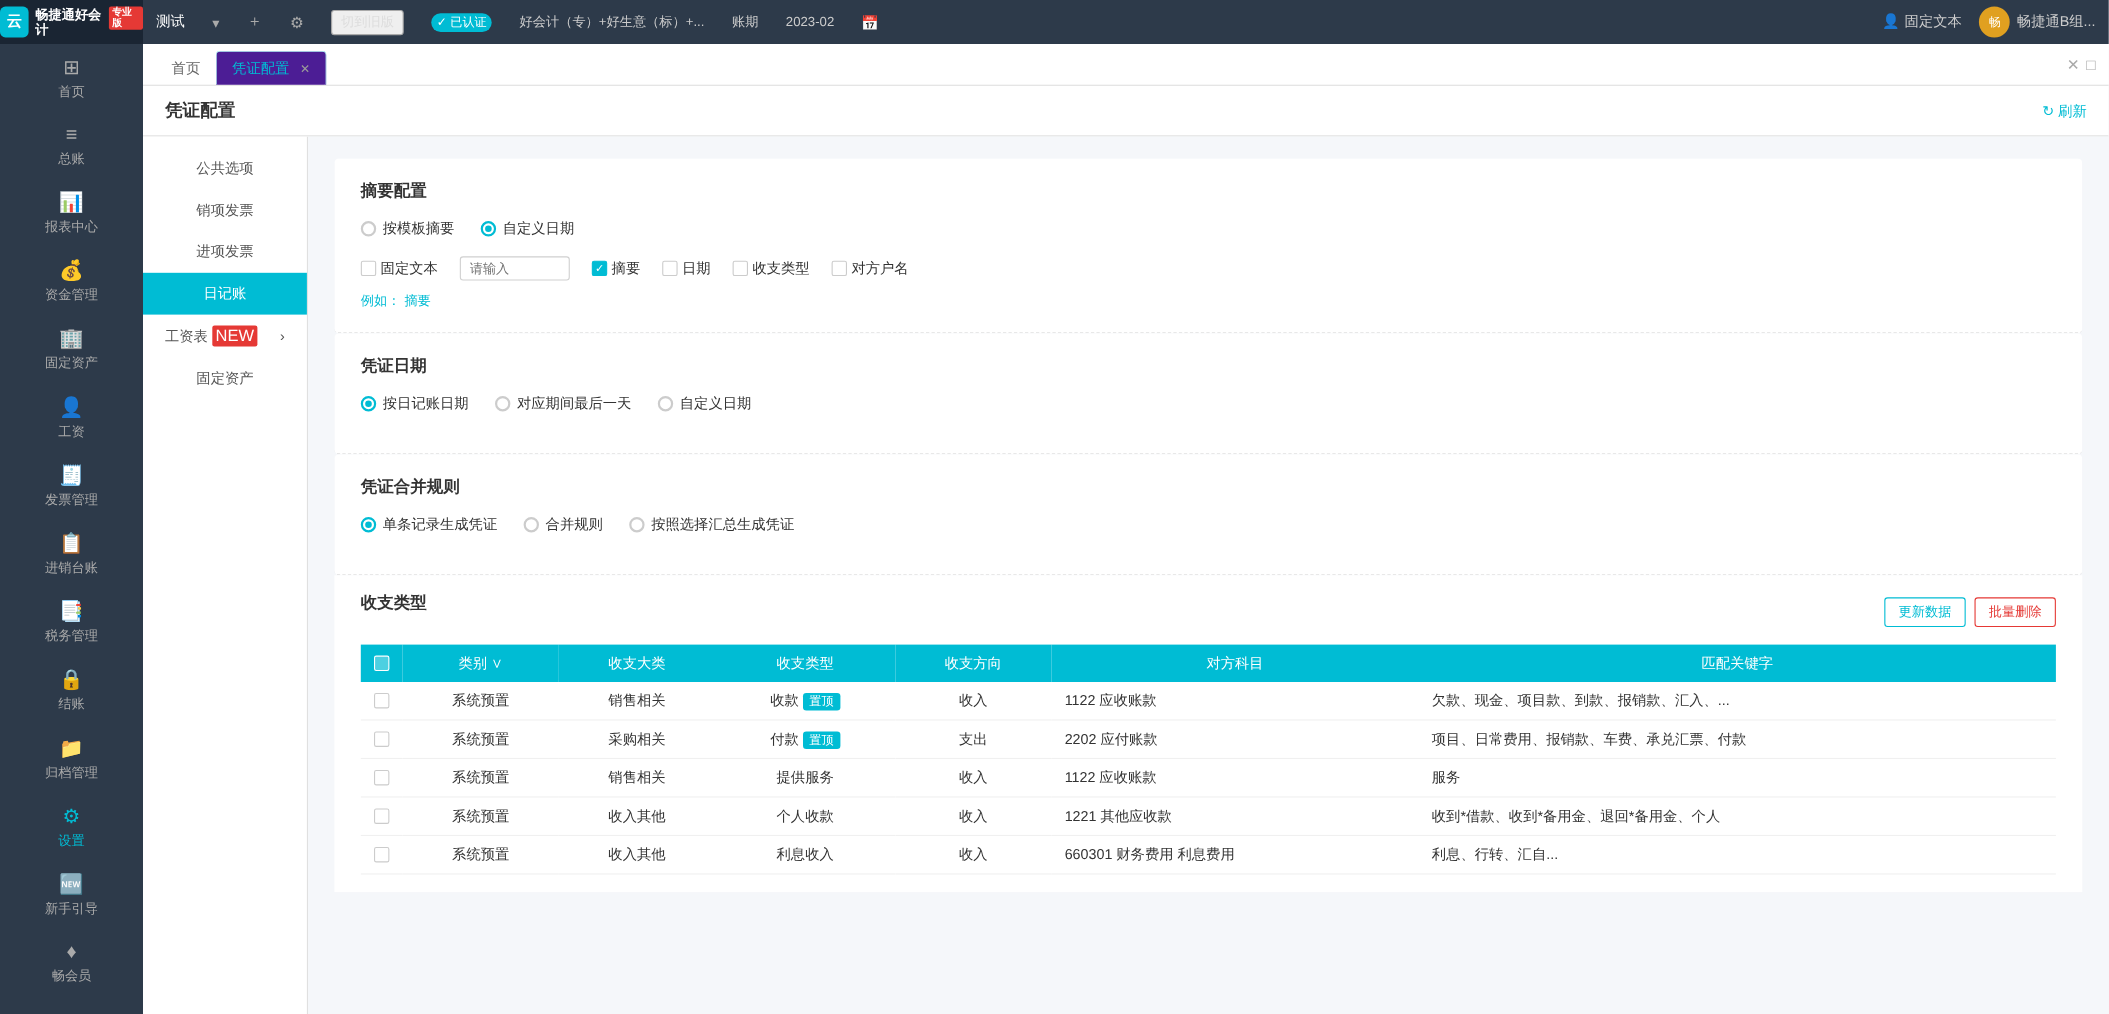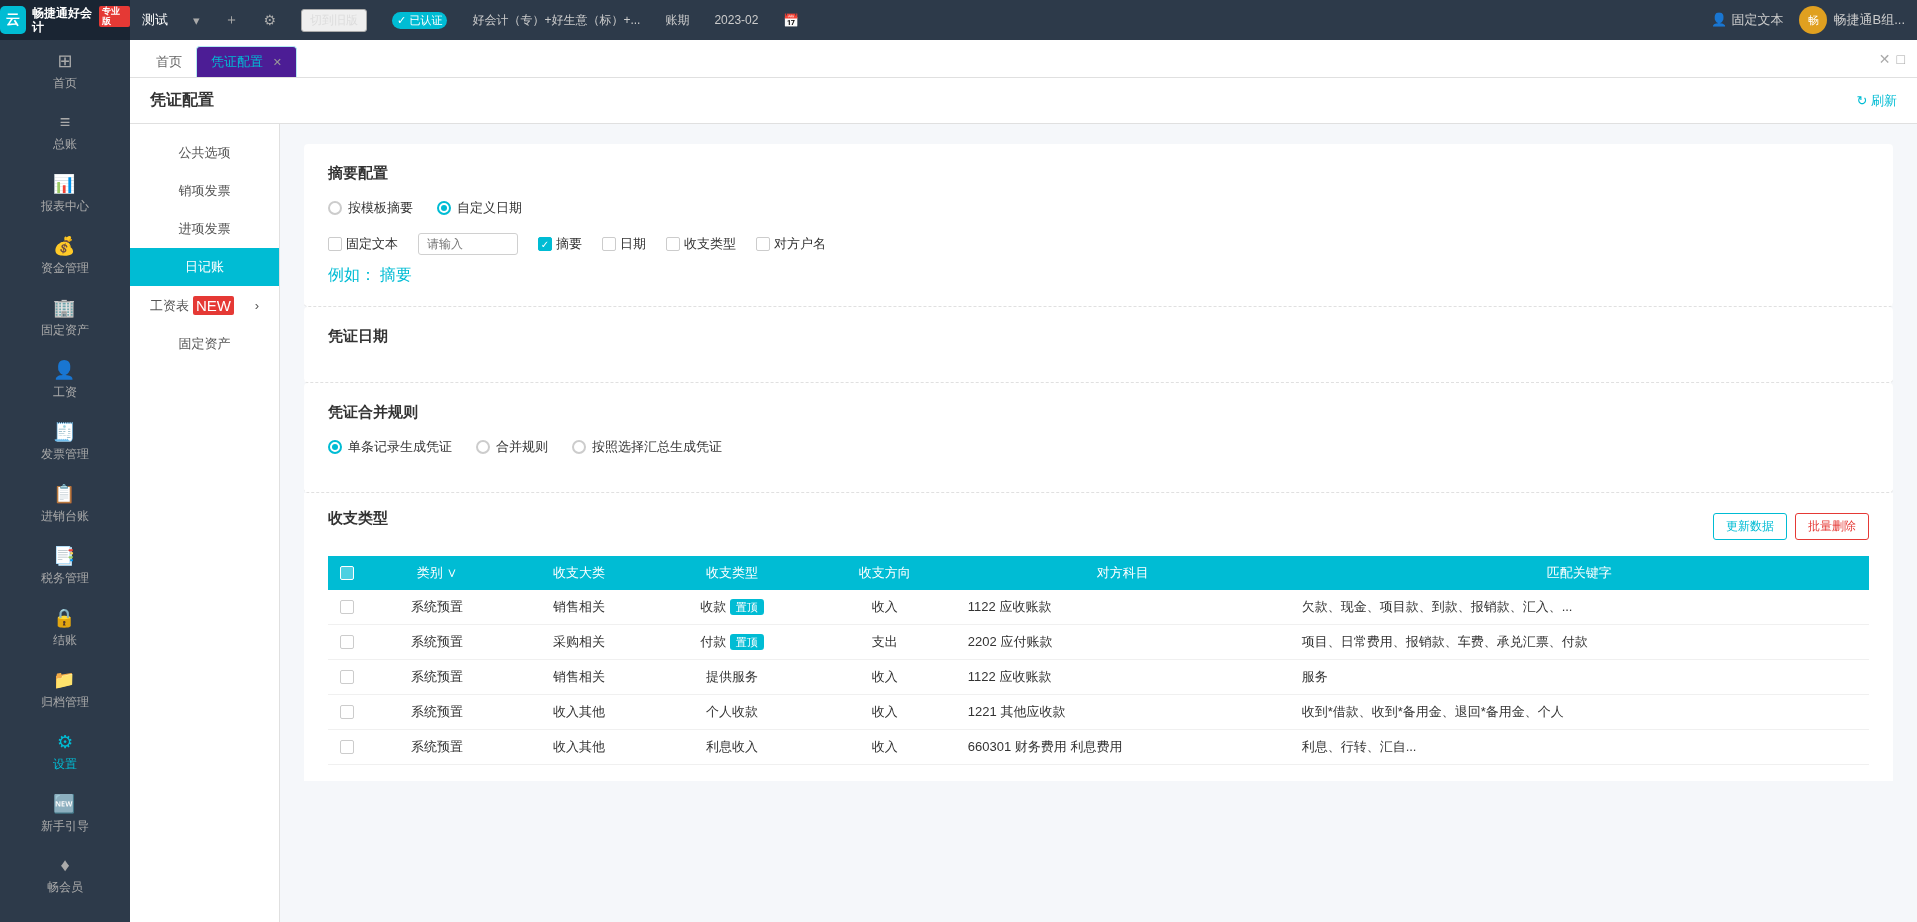--- a/index.html
+++ b/index.html
@@ -195,21 +195,21 @@
     .checkbox-box {
       width: 14px; height: 14px;
       border: 1px solid #ccc; border-radius: 2px;
       display: flex; align-items: center; justify-content: center;
     }
     .checkbox-box.checked { background: #00bcd4; border-color: #00bcd4; color: #fff; font-size: 10px; }
     .fixed-text-input {
       border: 1px solid #d0d0d0; border-radius: 3px; padding: 3px 8px;
       font-size: 12px; color: #999; width: 100px;
     }
-    .example-text { color: #00bcd4; font-size: 16px; }
+    .example-text { color: #00bcd4; font-size: 12px; }
 
     
     .table-section { background: #fff; padding: 16px 24px; }
     .table-header-row {
       display: flex; justify-content: space-between; align-items: center;
       margin-bottom: 12px;
     }
     .table-actions { display: flex; gap: 8px; }
     .btn-update { background: #fff; border: 1px solid #00bcd4; color: #00bcd4; padding: 4px 12px; border-radius: 3px; cursor: pointer; font-size: 12px; }
     .btn-batch-delete { background: #fff; border: 1px solid #e53935; color: #e53935; padding: 4px 12px; border-radius: 3px; cursor: pointer; font-size: 12px; }
@@ -411,20 +411,34 @@
           </label>
         </div>
         <div>
           <span class="example-text">例如：</span>
           <span class="example-text">摘要</span>
         </div>
       </div>
 
       <div class="section" style="margin-top:0;">
         <div class="section-title">凭证日期</div>
+        <div class="radio-group">
+          <label class="radio-item">
+            <div class="radio-circle checked"></div>
+            <span>按日记账日期</span>
+          </label>
+          <label class="radio-item">
+            <div class="radio-circle"></div>
+            <span>对应期间最后一天</span>
+          </label>
+          <label class="radio-item">
+            <div class="radio-circle"></div>
+            <span>自定义日期</span>
+          </label>
+        </div>
       </div>
 
       <div class="section" style="margin-top:0;">
         <div class="section-title">凭证合并规则</div>
         <div class="radio-group">
           <label class="radio-item">
             <div class="radio-circle checked"></div>
             <span>单条记录生成凭证</span>
           </label>
           <label class="radio-item">

